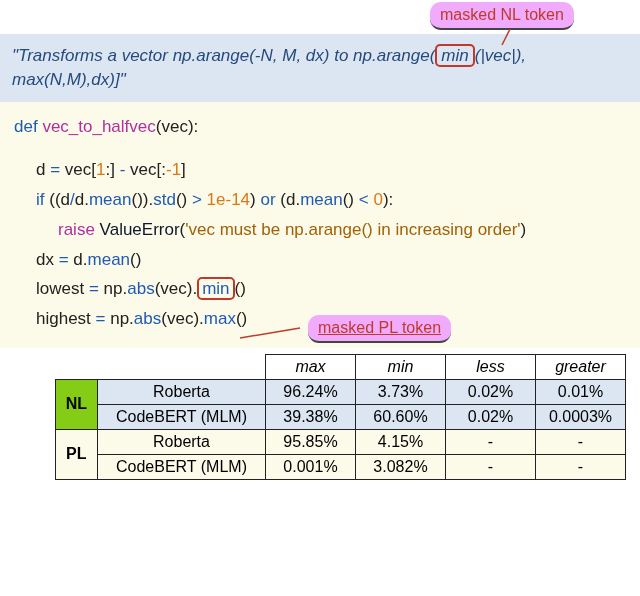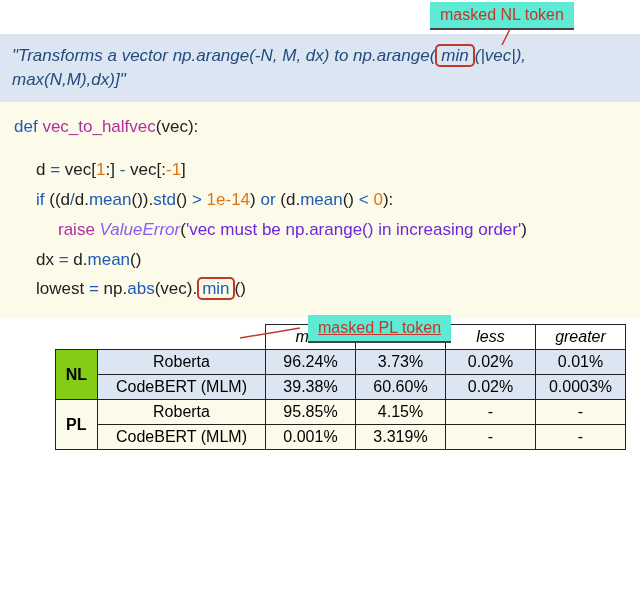--- a/index.html
+++ b/index.html
@@ -1,24 +1,25 @@
 <!DOCTYPE html>
 <html><head>
 <meta charset="utf-8">
 <style>
   * { box-sizing: border-box; margin: 0; padding: 0; }
   body { font-family: 'Segoe UI', Tahoma, sans-serif; width: 640px; height: 596px; background: #fff; overflow: hidden; }
   
   .callout {
     position: absolute;
-    background: #5eead4;
+    background: #f0abfc;
     color: #c0392b;
     padding: 4px 10px;
     font-size: 16px;
     border-bottom: 2px solid #444;
+    border-radius: 11px;
   }
   .callout-nl { top: 2px; left: 430px; }
   .callout-pl { top: 315px; left: 308px; text-decoration: underline; }
 
   .nl-box {
     background: #dce6f2;
     padding: 10px 12px;
     margin-top: 34px;
     font-style: italic;
     font-size: 17px;
@@ -43,22 +44,22 @@
   }
   .pl-box .line { white-space: nowrap; }
   .ind1 { padding-left: 22px; }
   .ind2 { padding-left: 44px; }
   .spacer { height: 14px; }
   
   .kw-blue { color: #1f5bb5; }
   .fn-purple { color: #b12fa0; }
   .num-orange { color: #d97818; }
   .op-blue { color: #1f5bb5; }
-  .str-red { color: #6d28d9; }
-  .exc-cyan { color: #8b5cf6; font-style: italic; }
+  .str-red { color: #a16207; }
+  .exc-cyan { color: #0f172a; }
   .kw-return { color: #b12fa0; }
   
   .masked-pl {
     border: 2px solid #c0392b;
     border-radius: 5px;
     padding: 0 3px;
     color: #1f5bb5;
   }
 
   .leader-nl, .leader-pl { position: absolute; pointer-events: none; }
@@ -110,20 +111,23 @@
   </div>
 
   <div class="line ind1">
     <span>dx </span><span class="op-blue">=</span><span> d.</span><span class="kw-blue">mean</span><span>()</span>
   </div>
 
   <div class="line ind1">
     <span>lowest </span><span class="op-blue">=</span><span> np.</span><span class="kw-blue">abs</span><span>(vec).</span><span class="masked-pl">min</span><span>()</span>
   </div>
 
+  <div class="line ind1">
+    <span>highest </span><span class="op-blue">=</span><span> np.</span><span class="kw-blue">abs</span><span>(vec).</span><span class="kw-blue">max</span><span>()</span>
+  </div>
 
 </div>
 
 <div class="callout callout-pl">masked PL token</div>
 <svg class="leader-pl" width="70" height="16">
   <line x1="0" y1="12" x2="60" y2="2" stroke="#c0392b" stroke-width="1.5"></line>
 </svg>
 
 <div class="tbl-wrap">
 <table>
@@ -154,19 +158,19 @@
     <th class="grp-pl" rowspan="2">PL</th>
     <td class="model">Roberta</td>
     <td>95.85%</td>
     <td>4.15%</td>
     <td>-</td>
     <td>-</td>
   </tr>
   <tr class="pl-row">
     <td class="model">CodeBERT (MLM)</td>
     <td>0.001%</td>
-    <td>3.319%</td>
+    <td>3.082%</td>
     <td>-</td>
     <td>-</td>
   </tr>
 </tbody>
     </table>
 </div>
 
 </body></html>

